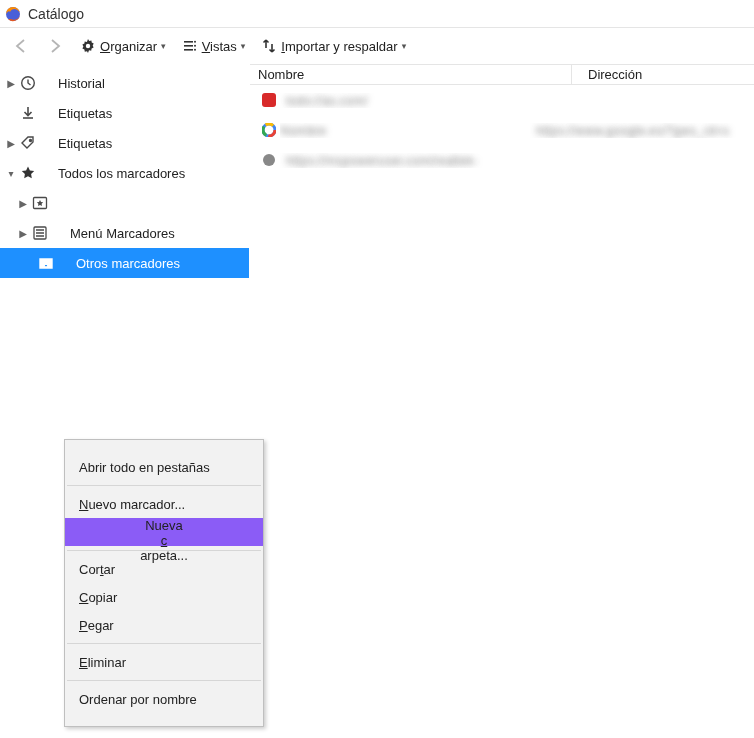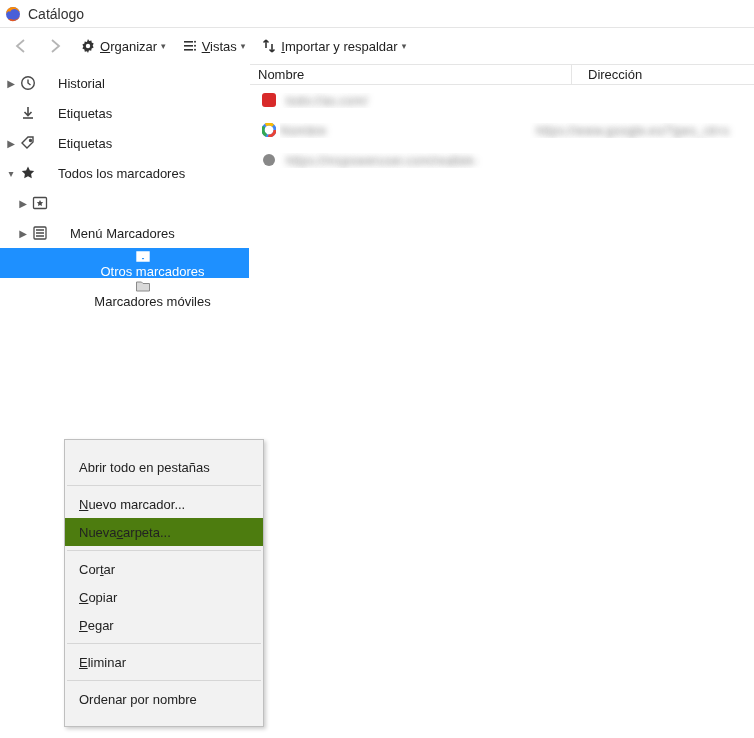--- a/index.html
+++ b/index.html
@@ -17,32 +17,32 @@
   .sidebar { width:250px; border-right:1px solid transparent; padding-top:4px;}
   .content { flex:1; }
   .tree-row { height:30px; display:flex; align-items:center; padding-left:4px; white-space:nowrap; overflow:hidden; text-overflow:ellipsis;}
   .tree-row .tw { width:14px; display:inline-flex; justify-content:center; color:#666; font-size:10px;}
   .tree-row .icon { width:20px; display:inline-flex; justify-content:center; align-items:center; }
   .tree-row .text { margin-left:20px; overflow:hidden; text-overflow:ellipsis; }
   .tree-row.selected { background:#1e90ff; }
   .tree-row.selected .text { color:#fff; }
   .tree-row.selected svg { stroke:#fff; fill:#fff; }
   .indent1 { padding-left: 16px; }
-  .indent2 { padding-left: 36px; flex-direction: column; }
+  .indent2 { padding-left: 36px; }
   .columns { height:21px; border-top:1px solid #e5e5e5; border-bottom:1px solid #e5e5e5; display:flex; align-items:center; font-size:13px; color:#333;gap:41px;}
   .col-name { width:280px; padding-left:8px;}
   .col-dir { flex:1; padding-left:16px; border-left:1px solid #e5e5e5; height:100%; display:flex; align-items:center; }
   .list-row { height:30px; display:flex; align-items:center;}
   .list-row .fav { width:22px; display:flex; justify-content:center; align-items:center; margin-left:8px;}
   .list-row .name { width:250px; color:transparent; text-shadow: 0 0 6px rgba(120,120,120,0.9); overflow:hidden; white-space:nowrap;}
   .list-row .url { flex:1; color:transparent; text-shadow: 0 0 6px rgba(120,120,120,0.9); overflow:hidden; white-space:nowrap; padding-left:6px;}
   .ctxmenu { position:absolute; left:64px; top:375px; width:200px; background:#f2f2f2; border:1px solid #bfbfbf; box-shadow:2px 2px 4px rgba(0,0,0,0.2); padding:13px 0;}
   .ctx-item { height:28px; display:flex; align-items:center; padding:0 14px; font-size:13px;}
   .ctx-item.disabled { color:#9a9a9a; }
-  .ctx-item.hover { background:#4d7c0f; }
+  .ctx-item.hover { background:#8b5cf6;flex-direction:column; }
   .ctx-sep { height:1px; background:#d6d6d6; margin:4px 2px; }
   .ul { text-decoration: underline; }
 </style>
 </head>
 <body>
 
 <div class="titlebar">
   <span class="app-icon">
     <svg width="16" height="16" viewBox="0 0 16 16">
       <circle cx="8" cy="8" r="7" fill="#4a5fd8"></circle>
@@ -156,28 +156,20 @@
       <span class="text">Menú Marcadores</span>
     </div>
     <div class="tree-row indent2 selected">
       <span class="icon">
         <svg width="16" height="16" viewBox="0 0 16 16" fill="none" stroke="#fff" stroke-width="1.4">
             <path d="M2 10V4h12v6M2 10h4l1 2h2l1-2h4v3H2v-3z"></path>
           </svg>
       </span>
       <span class="text">Otros marcadores</span>
     </div>
-    <div class="tree-row indent2">
-      <span class="icon">
-        <svg width="16" height="16" viewBox="0 0 16 16" fill="#d9d9d9" stroke="#8a8a8a" stroke-width="1">
-            <path d="M1.5 4h5l1.5 1.5h6.5v7.5h-13V4z"></path>
-          </svg>
-      </span>
-      <span class="text">Marcadores móviles</span>
-    </div>
   </div>
 
   <div class="content">
     <div class="columns">
       <div class="col-name">Nombre</div>
       <div class="col-dir">Dirección</div>
     </div>
     <div class="list-row">
       <span class="fav">
           <svg width="14" height="14">

